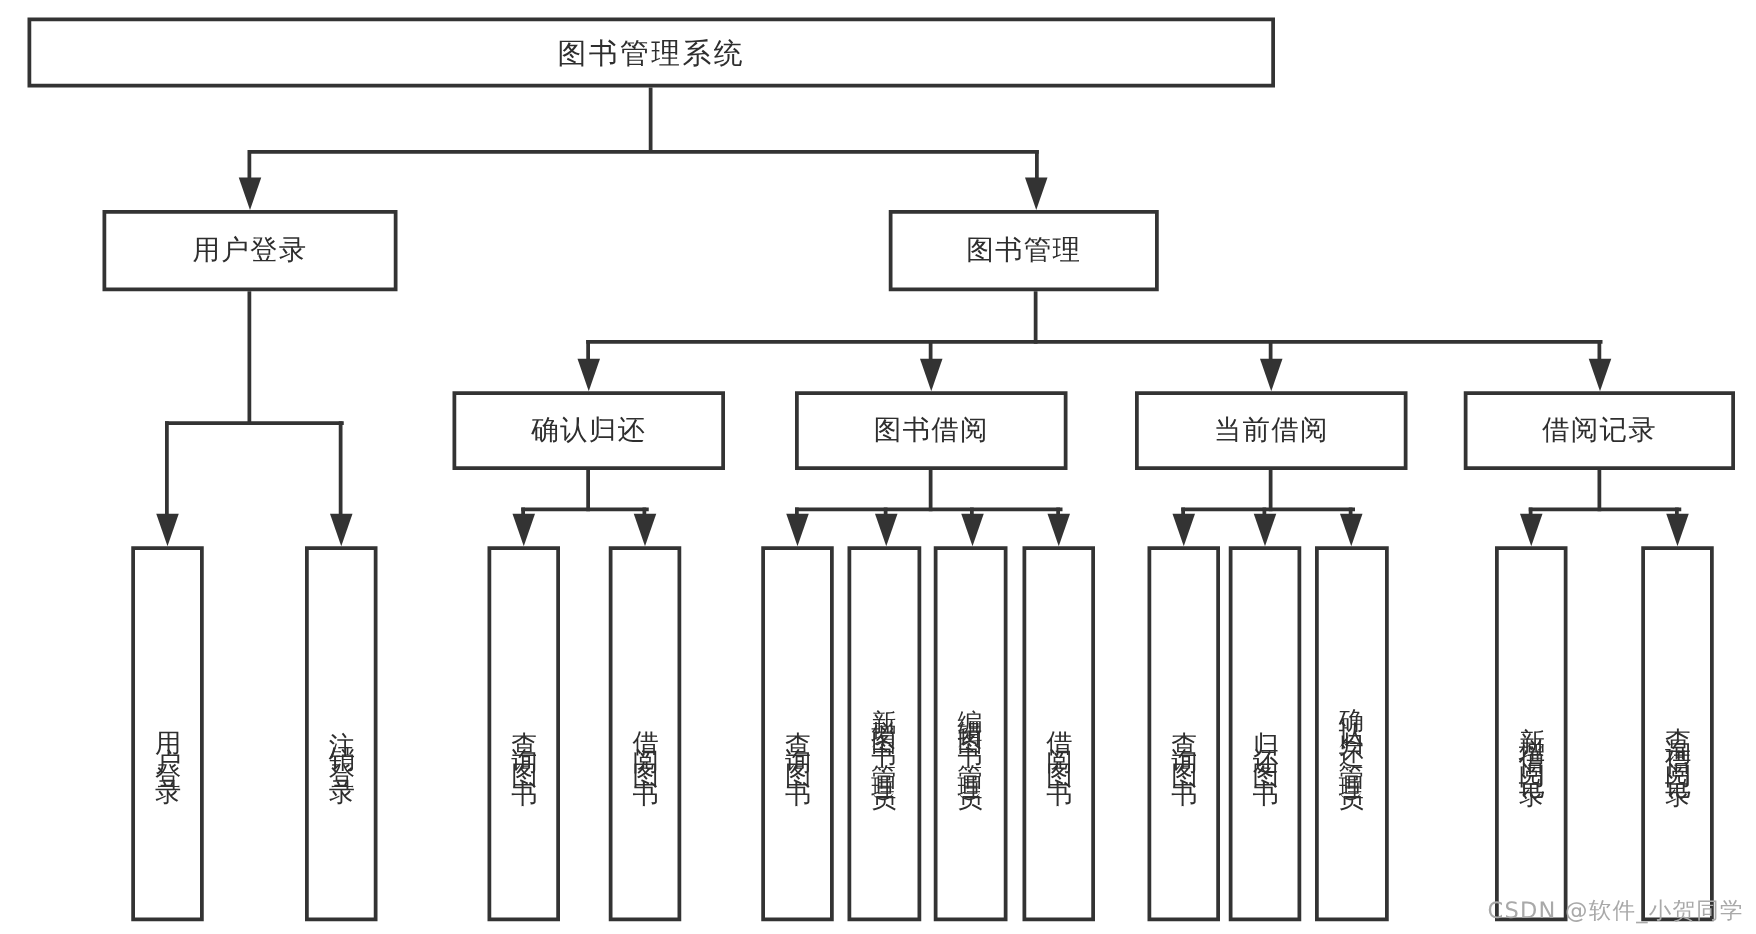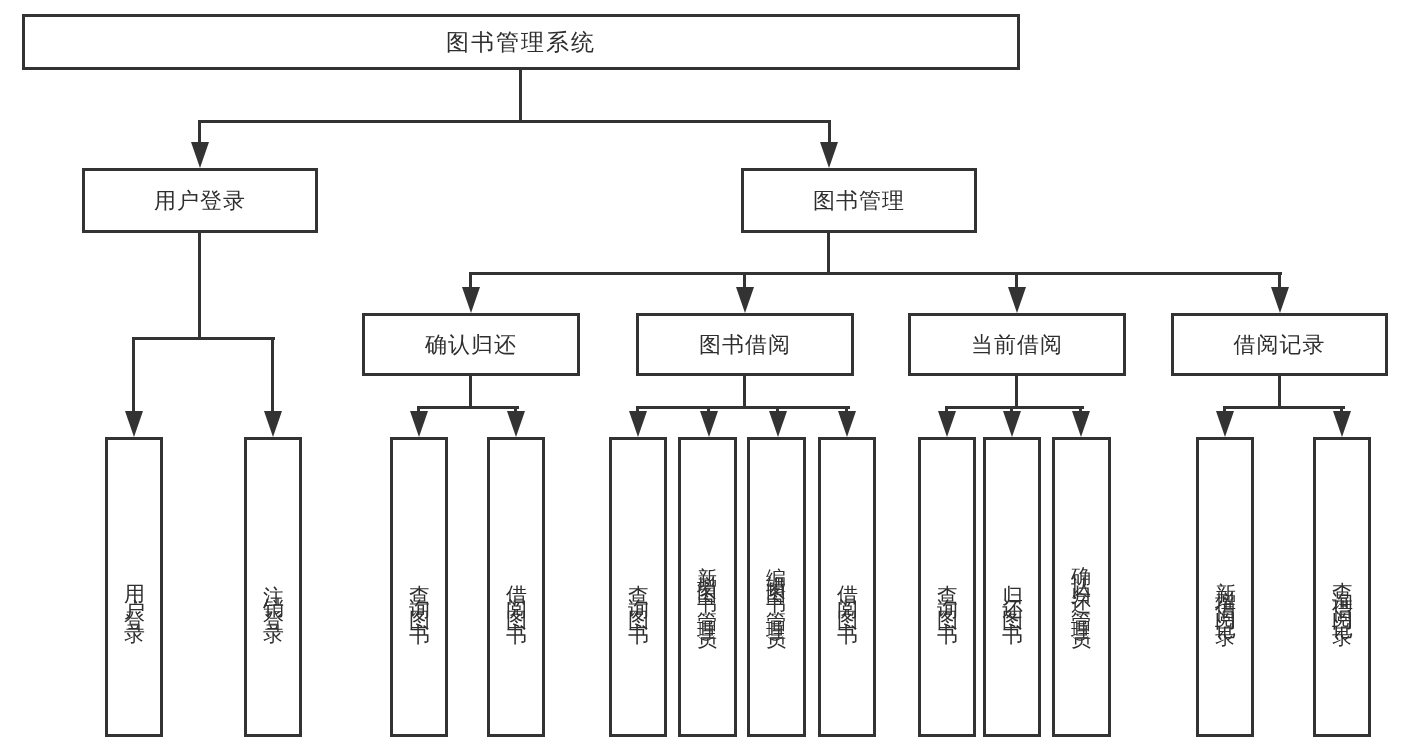--- a/index.html
+++ b/index.html
@@ -70,21 +70,21 @@
   <div class="box hbox rootbox" style="left:22px;top:14px;width:998px;height:56px">图书管理系统</div>
 
   <div class="vl" style="left:519px;top:70px;height:51px"></div>
   <div class="hl" style="left:199px;top:120px;width:632px"></div>
   <div class="vl" style="left:198px;top:120px;height:26px"></div>
   <div class="vl" style="left:828px;top:120px;height:26px"></div>
   <div class="arrow" style="left:191px;top:142px"></div>
   <div class="arrow" style="left:820px;top:142px"></div>
 
   <div class="box hbox" style="left:82px;top:168px;width:236px;height:65px">用户登录</div>
-  <div class="box hbox" style="left:741px;top:168px;width:236px;height:65px">图书管理</div>
+  <div class="box hbox" style="left:711px;top:168px;width:216px;height:65px">图书管理</div>
 
   <div class="vl" style="left:198px;top:233px;height:107px"></div>
   <div class="hl" style="left:132px;top:337px;width:143px"></div>
   <div class="vl" style="left:132px;top:337px;height:76px"></div>
   <div class="vl" style="left:271px;top:337px;height:76px"></div>
   <div class="arrow" style="left:125px;top:411px"></div>
   <div class="arrow" style="left:264px;top:411px"></div>
 
   <div class="vl" style="left:827px;top:233px;height:42px"></div>
   <div class="hl" style="left:469px;top:272px;width:813px"></div>
@@ -147,14 +147,15 @@
   <div class="box leaf v9" style="left:747px;top:437px;width:59px;height:300px">编辑图书（管理员）</div>
   <div class="box leaf v4" style="left:818px;top:437px;width:58px;height:300px">借阅图书</div>
 
   <div class="box leaf v4" style="left:918px;top:437px;width:58px;height:300px">查询图书</div>
   <div class="box leaf v4" style="left:983px;top:437px;width:58px;height:300px">归还图书</div>
   <div class="box leaf v9" style="left:1052px;top:437px;width:59px;height:300px">确认归还（管理员）</div>
 
   <div class="box leaf v6" style="left:1196px;top:437px;width:58px;height:300px">新增借阅记录</div>
   <div class="box leaf v6" style="left:1313px;top:437px;width:58px;height:300px">查询借阅记录</div>
 
+  <div class="watermark">CSDN @软件_小贺同学</div>
 
 </div>
 
 </body></html>

